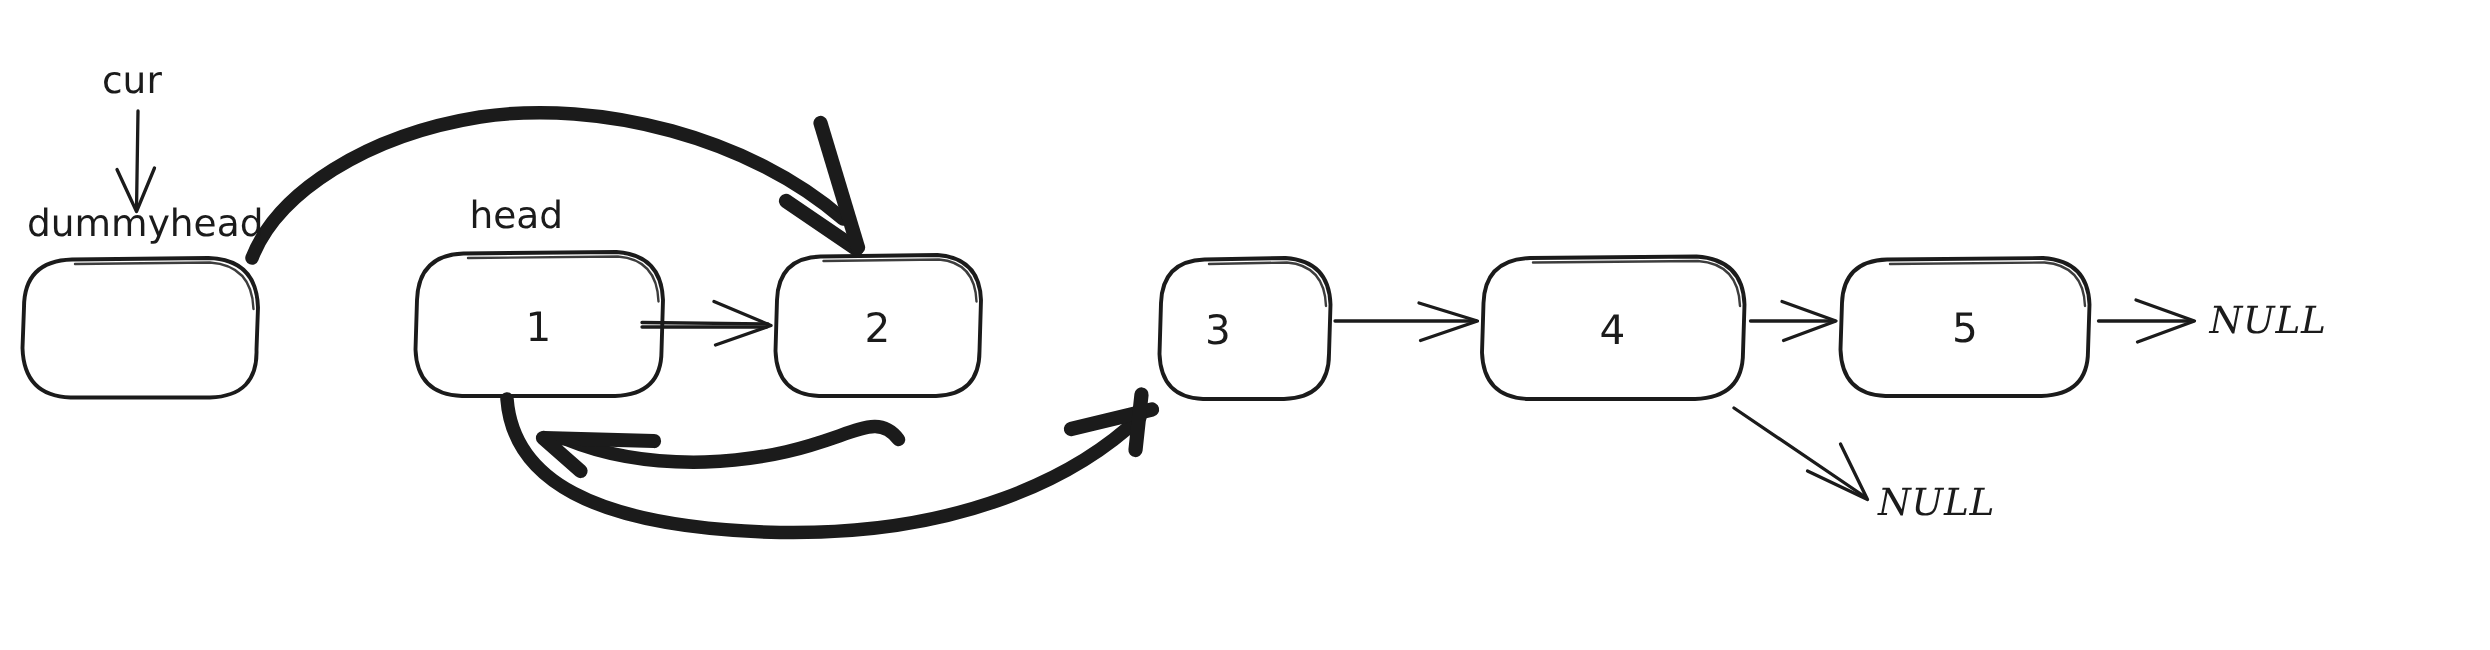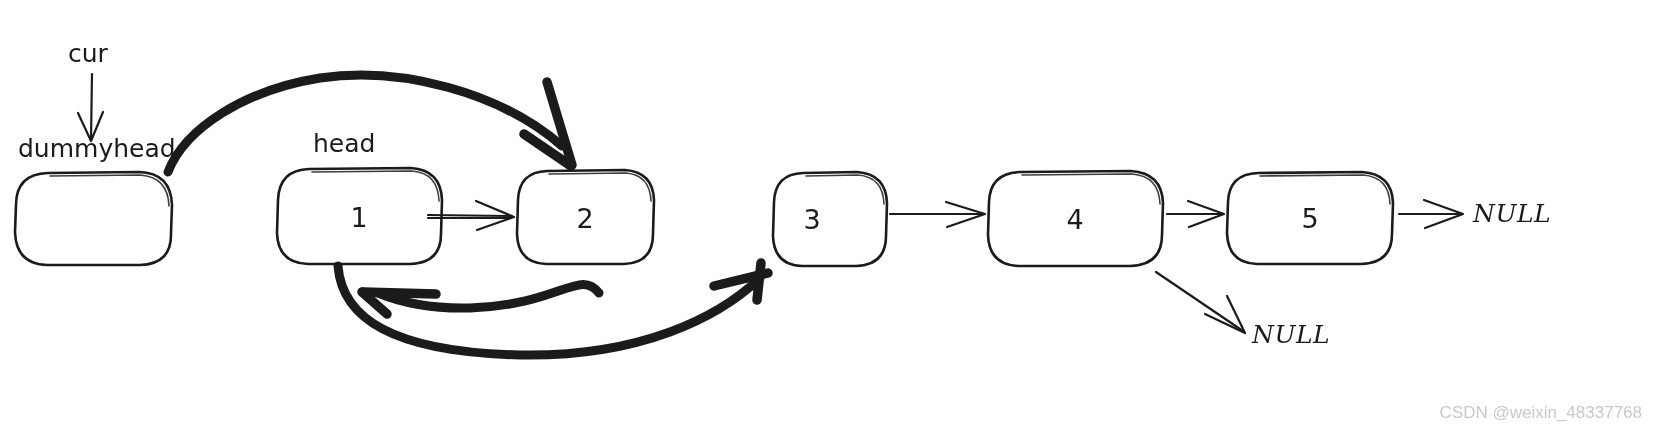--- a/index.html
+++ b/index.html
@@ -197,14 +197,13 @@
     </g>
 
     <text class="ptr-label" x="68" y="62">cur</text>
     <text class="ptr-label" x="18" y="157">dummyhead</text>
     <text class="ptr-label" x="313" y="152">head</text>
 
     <text class="null-label" x="1252" y="343">NULL</text>
     <text class="null-label" x="1473" y="222">NULL</text>
   </svg>
 
-  <div class="watermark">CSDN @weixin_48337768</div>
 </div>
 
 </body></html>

